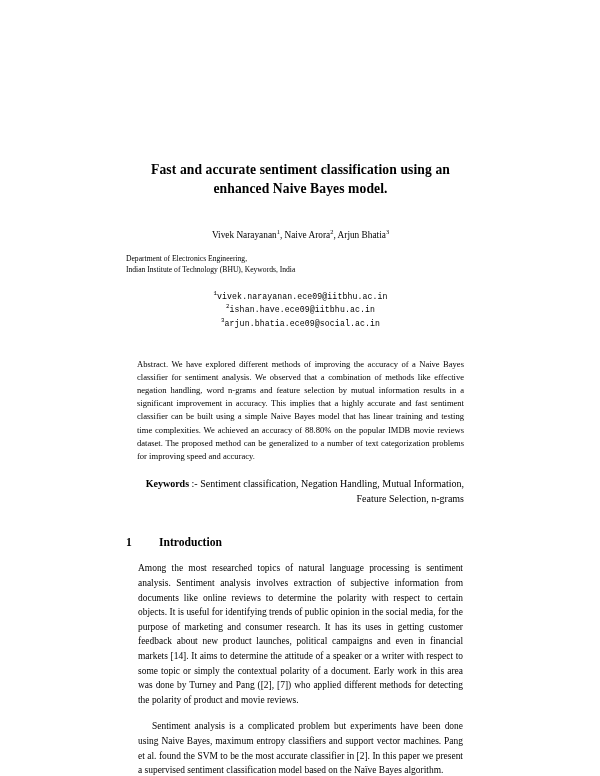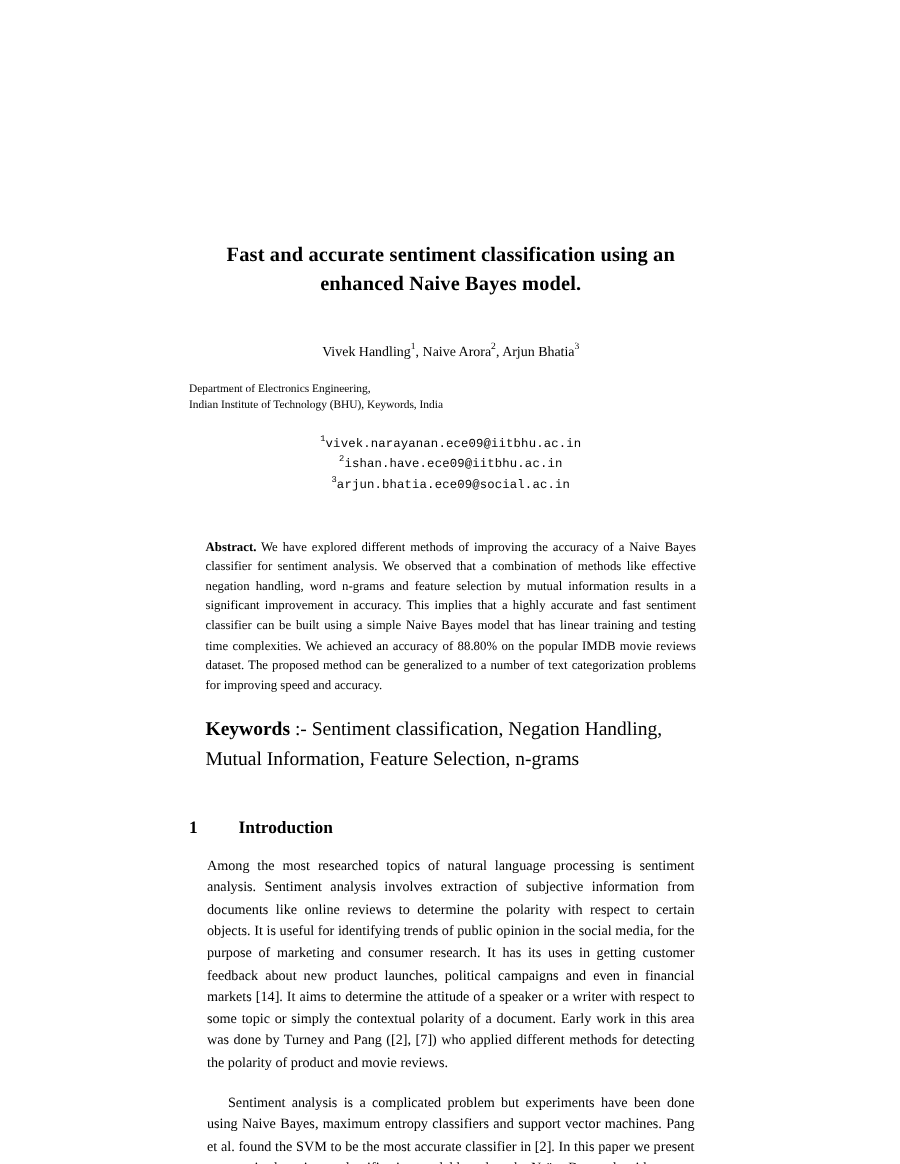--- a/index.html
+++ b/index.html
@@ -80,30 +80,30 @@
   .abstract {
     margin-top: 28px;
     padding: 0 11px;
     font-size: 8.55px;
     line-height: 1.535;
     text-align: justify;
     text-justify: inter-word;
     hyphens: manual;
   }
   .abstract .lead {
-    font-weight: bold;
+    font-weight: normal;
   }
 
   
   .keywords {
     margin-top: 13px;
     padding: 0 11px;
-    font-size: 13px;
+    font-size: 10px;
     line-height: 1.535;
-    text-align: left;
+    text-align: right;
   }
   .keywords .lead {
     font-weight: bold;
   }
 
   
   .section-heading {
     margin-top: 29px;
     font-size: 11.6px;
     font-weight: bold;
@@ -134,21 +134,21 @@
 </head>
 <body>
 
 <div class="page">
 
   <div class="title-block">
     <h1 class="title">Fast and accurate sentiment classification using an enhanced Naive Bayes model.</h1>
   </div>
 
   <div class="authors">
-    <span>Vivek Handling</span><sup>1</sup>, <span>Naive Arora</span><sup>2</sup>, <span>Arjun Bhatia</span><sup>3</sup>
+    <span>Vivek Narayanan</span><sup>1</sup>, <span>Naive Arora</span><sup>2</sup>, <span>Arjun Bhatia</span><sup>3</sup>
   </div>
 
   <div class="affiliation">
     <div>Department of Electronics Engineering,</div>
     <div>Indian Institute of Technology (BHU), Keywords, India</div>
   </div>
 
   <div class="emails">
     <div><sup>1</sup><span>vivek.narayanan.ece09@iitbhu.ac.in</span></div>
     <div><sup>2</sup><span>ishan.have.ece09@iitbhu.ac.in</span></div>

